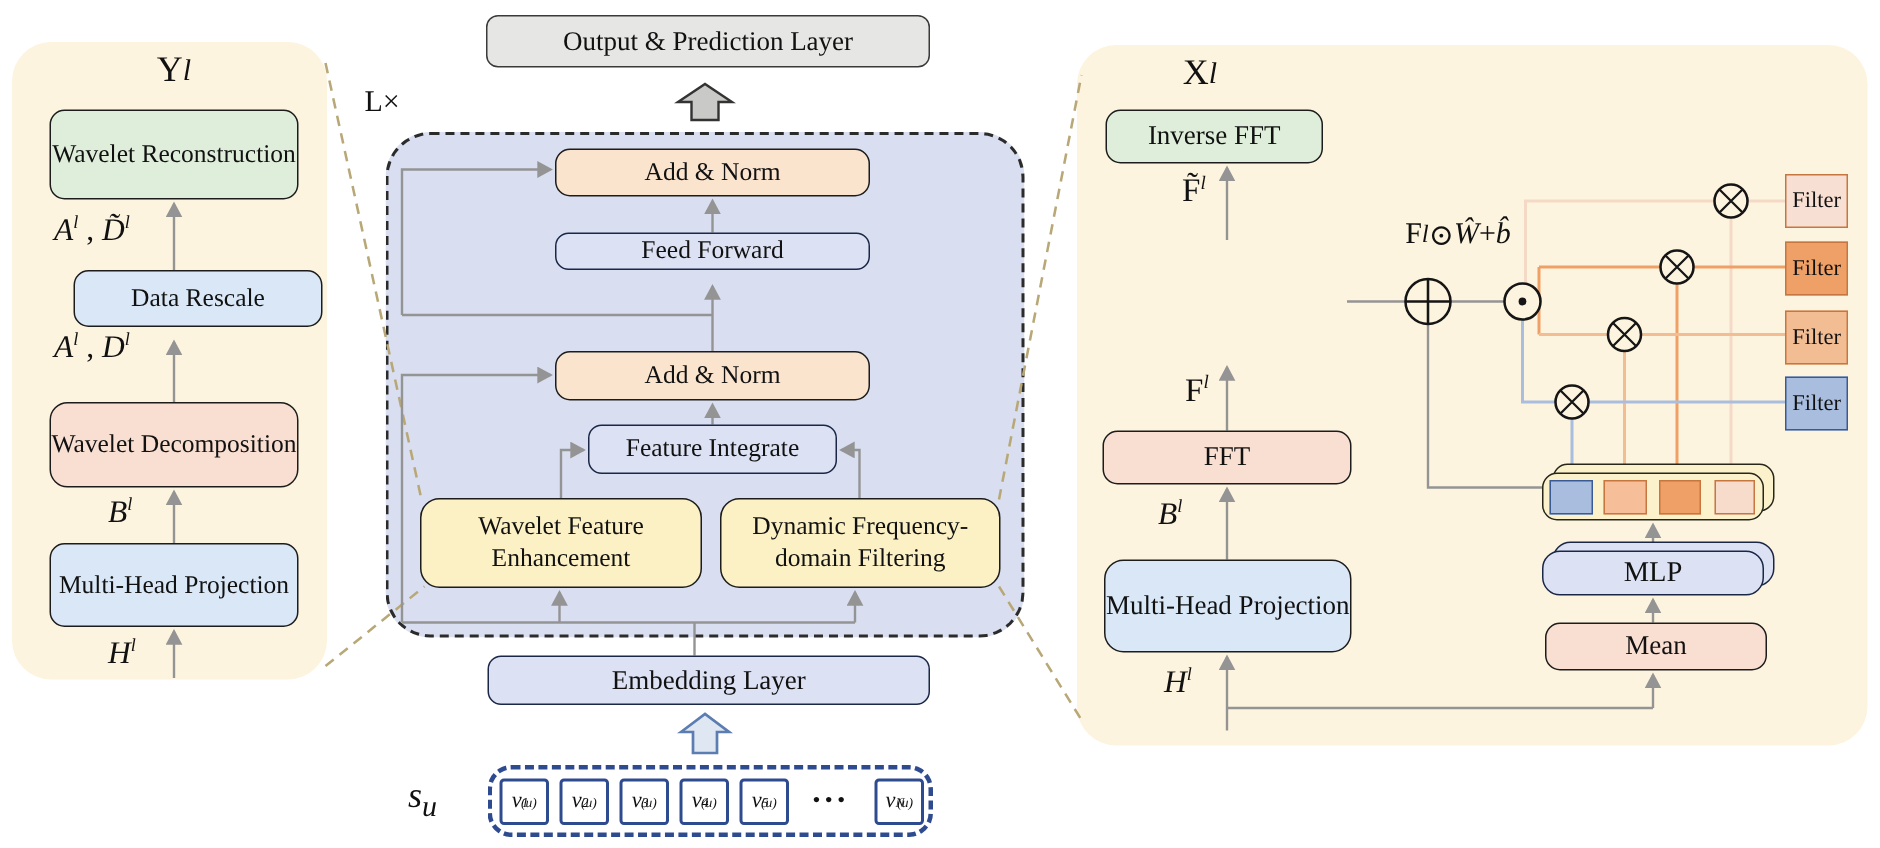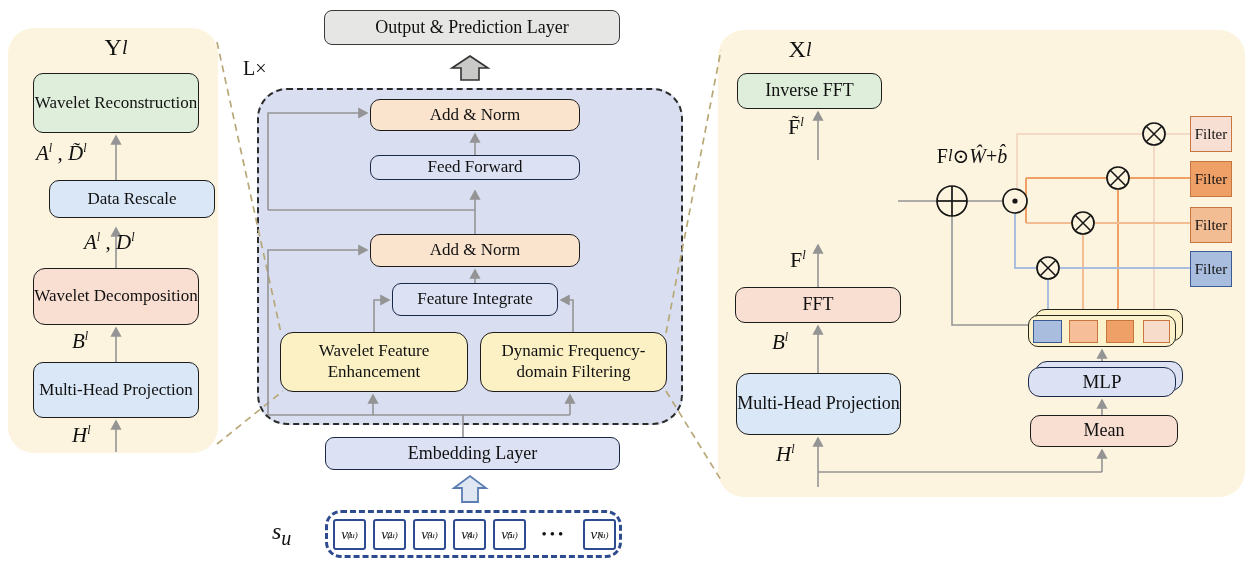--- a/index.html
+++ b/index.html
@@ -127,21 +127,21 @@
     </g>
 
     <path d="M452,68 L470,56 L488,68 L479,68 L479,80 L461,80 L461,68 Z" fill="#c9c9c7" stroke="#333" stroke-width="1.6"></path>
     <path d="M454,488 L470,476 L486,488 L478,488 L478,502 L462,502 L462,488 Z" fill="#dfe7f3" stroke="#5b7db1" stroke-width="1.8"></path>
   </svg>
 
   <div class="ctr" style="left:33px;top:32px;width:166px;height:30px;font-size:24px;">Y<sup><i>l</i></sup></div>
   <div class="box green" style="left:33px;top:73px;width:166px;height:60px;">Wavelet Reconstruction</div>
   <div class="mathlabel" style="left:36px;top:141px;"><i>A</i><sup><i>l</i></sup> , <i>D̃</i><sup><i>l</i></sup></div>
   <div class="box blue" style="left:33px;top:180px;width:166px;height:38px;margin-left:16px;">Data Rescale</div>
-  <div class="mathlabel" style="left:36px;top:230px;margin-left:48px;"><i>A</i><sup><i>l</i></sup> , <i>D</i><sup><i>l</i></sup></div>
+  <div class="mathlabel" style="left:36px;top:219px;"><i>A</i><sup><i>l</i></sup> , <i>D</i><sup><i>l</i></sup></div>
   <div class="box pink" style="left:33px;top:268px;width:166px;height:57px;border-radius:12px;">Wavelet Decomposition</div>
   <div class="mathlabel" style="left:72px;top:329px;"><i>B</i><sup><i>l</i></sup></div>
   <div class="box blue" style="left:33px;top:362px;width:166px;height:56px;">Multi-Head Projection</div>
   <div class="mathlabel" style="left:72px;top:423px;"><i>H</i><sup><i>l</i></sup></div>
 
   <div class="box grayb" style="left:324px;top:10px;width:296px;height:35px;font-size:18px;">Output &amp; Prediction Layer</div>
   <div class="mathlabel" style="left:243px;top:57px;font-size:20px;">L×</div>
 
   <div class="box peach" style="left:370px;top:99px;width:210px;height:32px;">Add &amp; Norm</div>
   <div class="box lav" style="left:370px;top:155px;width:210px;height:25px;">Feed Forward</div>

